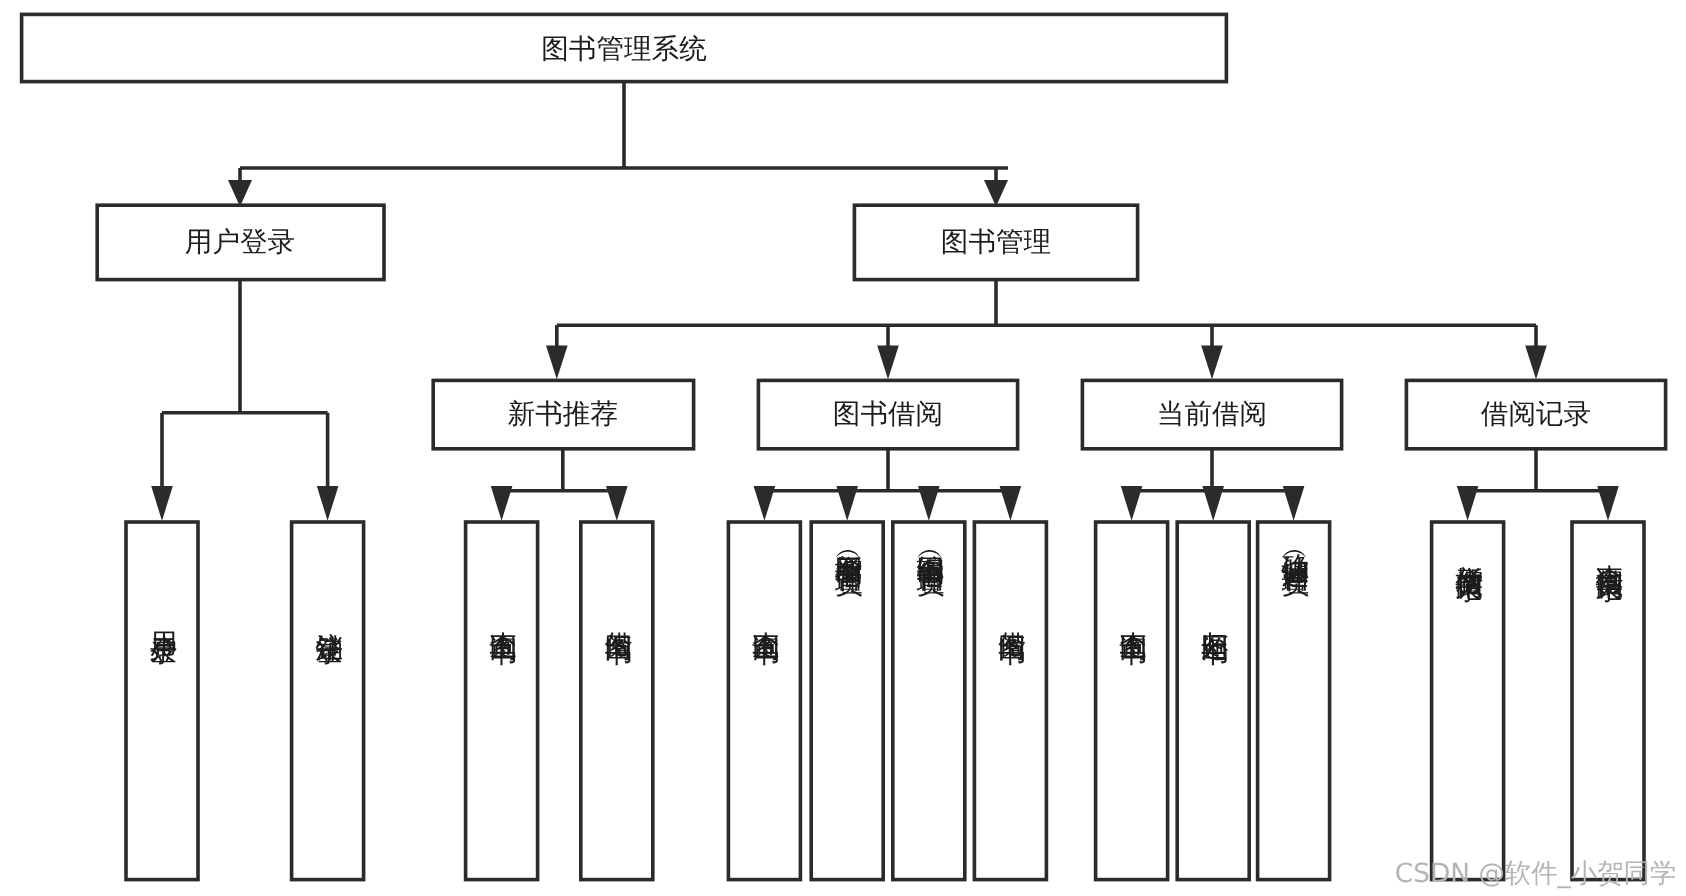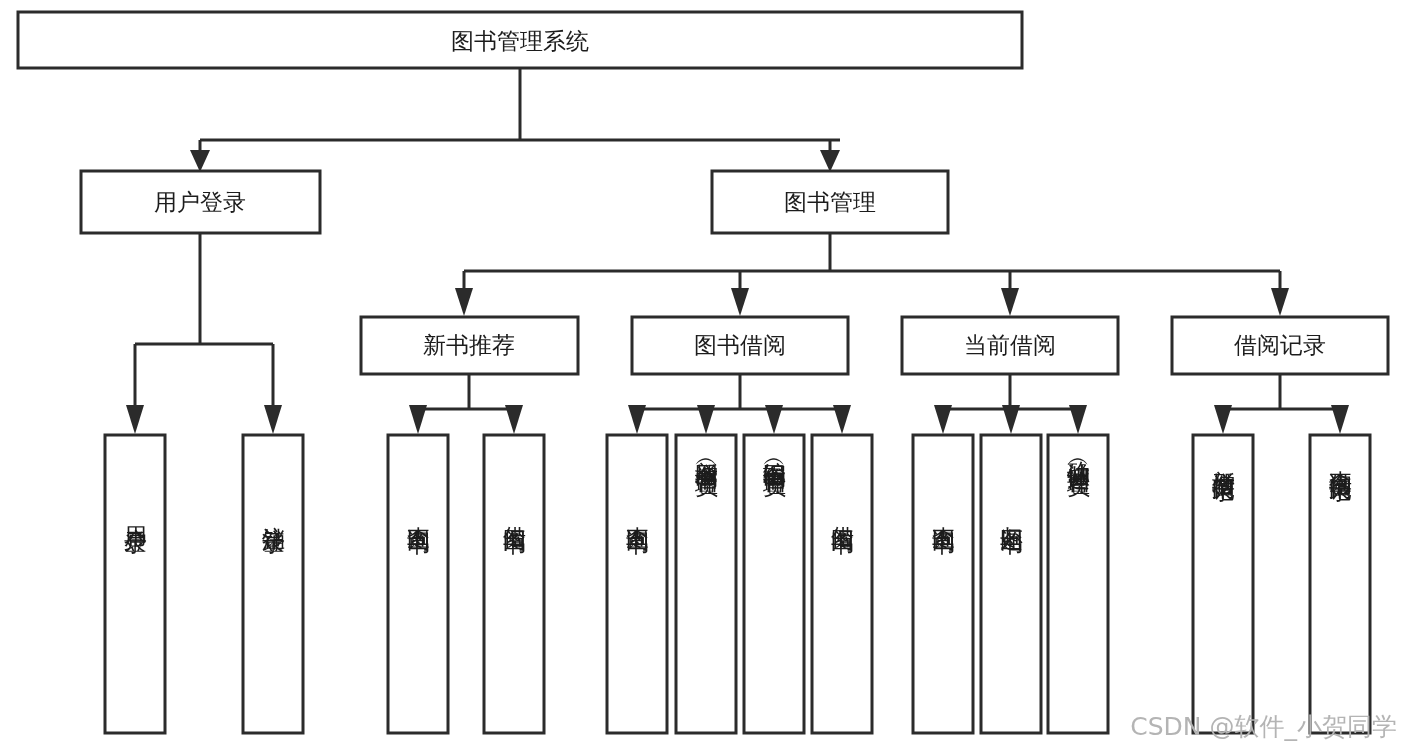--- a/index.html
+++ b/index.html
@@ -61,21 +61,21 @@
     text-align: center;
     white-space: nowrap;
     transform: translateX(-50%);
     pointer-events: none;
   }
   .watermark {
     position: absolute;
     right: 8px;
     bottom: 4px;
     font-family: "DejaVu Sans", "Liberation Sans", sans-serif;
-    font-size: 25px;
+    font-size: 22px;
     color: #b4b4b4;
     white-space: nowrap;
   }
 </style>
 </head>
 <body>
 
 <div id="diagram-root">
   <svg class="diagram-svg" viewBox="0 0 1405 747" xmlns="http://www.w3.org/2000/svg">
     <defs>

